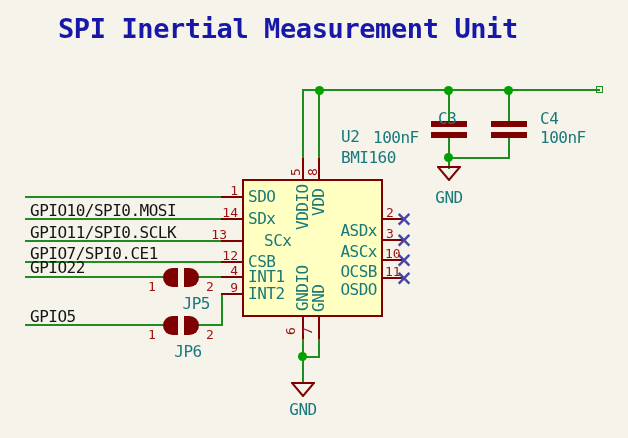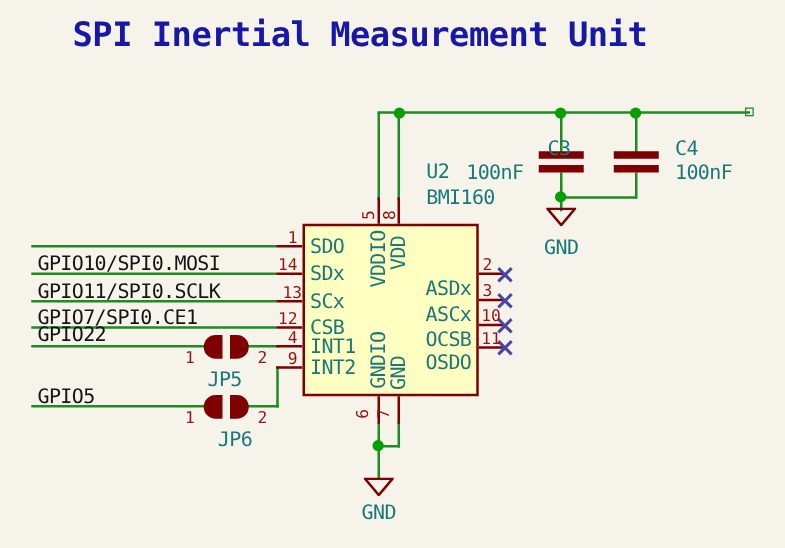--- a/index.html
+++ b/index.html
@@ -92,38 +92,38 @@
 
   <div class="nc" style="left:395px;top:209px;">×</div>
   <div class="nc" style="left:395px;top:230px;">×</div>
   <div class="nc" style="left:395px;top:250px;">×</div>
   <div class="nc" style="left:395px;top:268px;">×</div>
 
   <div id="chip"></div>
 
   <div class="t mono16 pinname" style="left:248px;top:189px;">SDO</div>
   <div class="t mono16 pinname" style="left:248px;top:211px;">SDx</div>
-  <div class="t mono16 pinname" style="left:248px;top:233px;">SCx</div>
+  <div class="t mono16 pinname" style="left:264px;top:233px;">SCx</div>
   <div class="t mono16 pinname" style="left:248px;top:254px;">CSB</div>
   <div class="t mono16 pinname" style="left:248px;top:269px;">INT1</div>
   <div class="t mono16 pinname" style="left:248px;top:286px;">INT2</div>
 
   <div class="t mono16 pinname rname" style="left:317px;top:211px;">ASDx</div>
   <div class="t mono16 pinname rname" style="left:317px;top:232px;">ASCx</div>
   <div class="t mono16 pinname rname" style="left:317px;top:252px;">OCSB</div>
   <div class="t mono16 pinname rname" style="left:317px;top:270px;">OSDO</div>
 
   <div class="t mono16 pinname vtext" style="left:295px;top:184px;height:46px;">VDDIO</div>
   <div class="t mono16 pinname vtext" style="left:311px;top:184px;height:32px;">VDD</div>
   <div class="t mono16 pinname vtext" style="left:295px;top:265px;height:46px;">GNDIO</div>
   <div class="t mono16 pinname vtext" style="left:311px;top:280px;height:32px;">GND</div>
 
   <div class="num" style="left:218px;top:184px;width:20px;text-align:right;">1</div>
   <div class="num" style="left:218px;top:206px;width:20px;text-align:right;">14</div>
-  <div class="num" style="left:226px;top:228px;width:20px;text-align:left;">13</div>
+  <div class="num" style="left:207px;top:228px;width:20px;text-align:right;">13</div>
   <div class="num" style="left:218px;top:249px;width:20px;text-align:right;">12</div>
   <div class="num" style="left:218px;top:264px;width:20px;text-align:right;">4</div>
   <div class="num" style="left:218px;top:281px;width:20px;text-align:right;">9</div>
 
   <div class="num" style="left:386px;top:206px;">2</div>
   <div class="num" style="left:386px;top:227px;">3</div>
   <div class="num" style="left:385px;top:247px;">10</div>
   <div class="num" style="left:385px;top:265px;">11</div>
 
   <div class="num vtext" style="left:289px;top:160px;height:16px;">5</div>
@@ -143,21 +143,21 @@
   <div class="t mono16 teal" style="left:373px;top:130px;">100nF</div>
   <div class="t mono16 teal" style="left:540px;top:111px;">C4</div>
   <div class="t mono16 teal" style="left:540px;top:130px;">100nF</div>
 
   <div class="jumper" style="left:163px;top:268px;">
     <div class="half l"></div>
     <div class="half r"></div>
   </div>
   <div class="num" style="left:148px;top:280px;">1</div>
   <div class="num" style="left:206px;top:280px;">2</div>
-  <div class="t mono16 teal" style="left:166px;top:296px;width:44px;text-align:left;">JP5</div>
+  <div class="t mono16 teal" style="left:166px;top:296px;width:44px;text-align:right;">JP5</div>
 
   <div class="jumper" style="left:163px;top:316px;">
     <div class="half l"></div>
     <div class="half r"></div>
   </div>
   <div class="num" style="left:148px;top:328px;">1</div>
   <div class="num" style="left:206px;top:328px;">2</div>
   <div class="t mono16 teal" style="left:166px;top:344px;width:44px;text-align:center;">JP6</div>
 
   <div class="t mono16 netlbl" style="left:30px;top:203px;">GPIO10/SPI0.MOSI</div>

